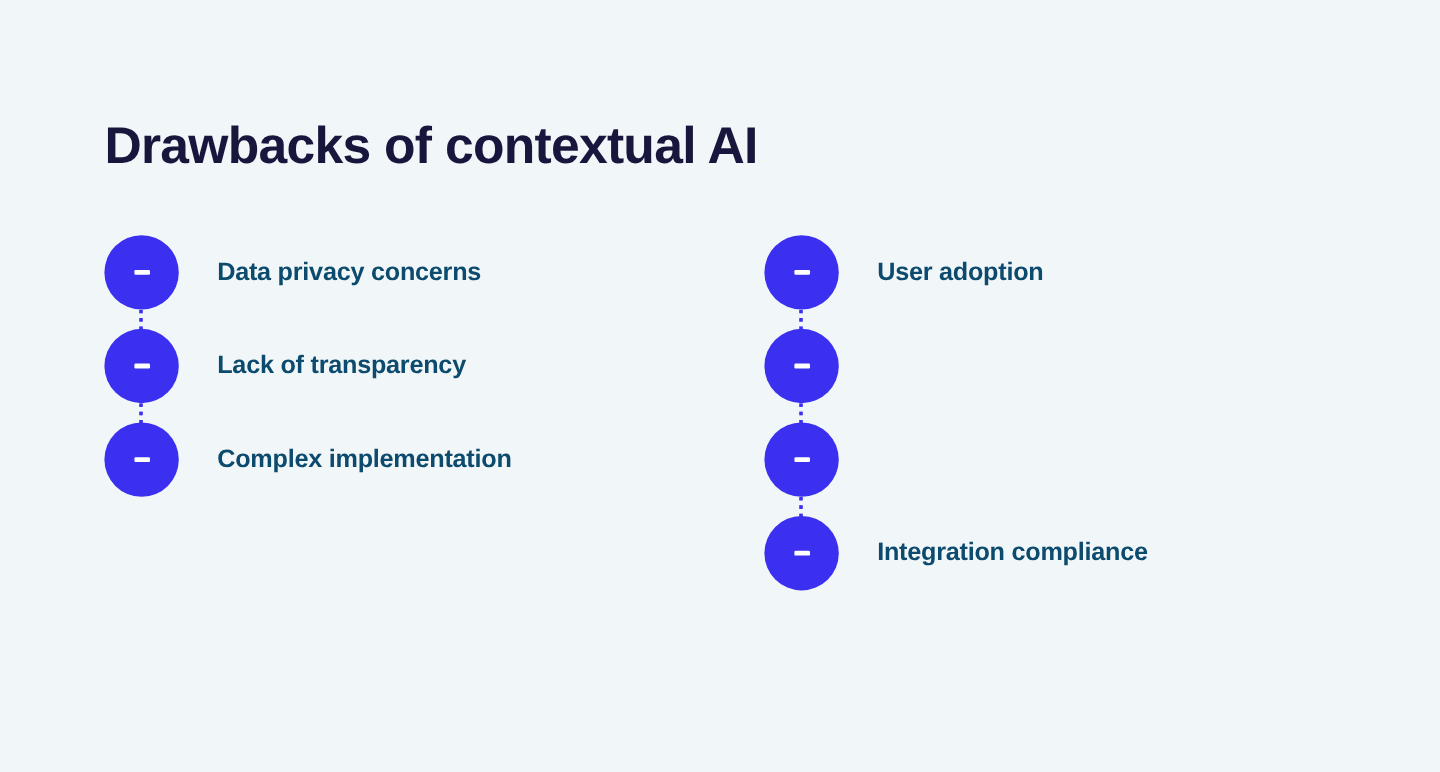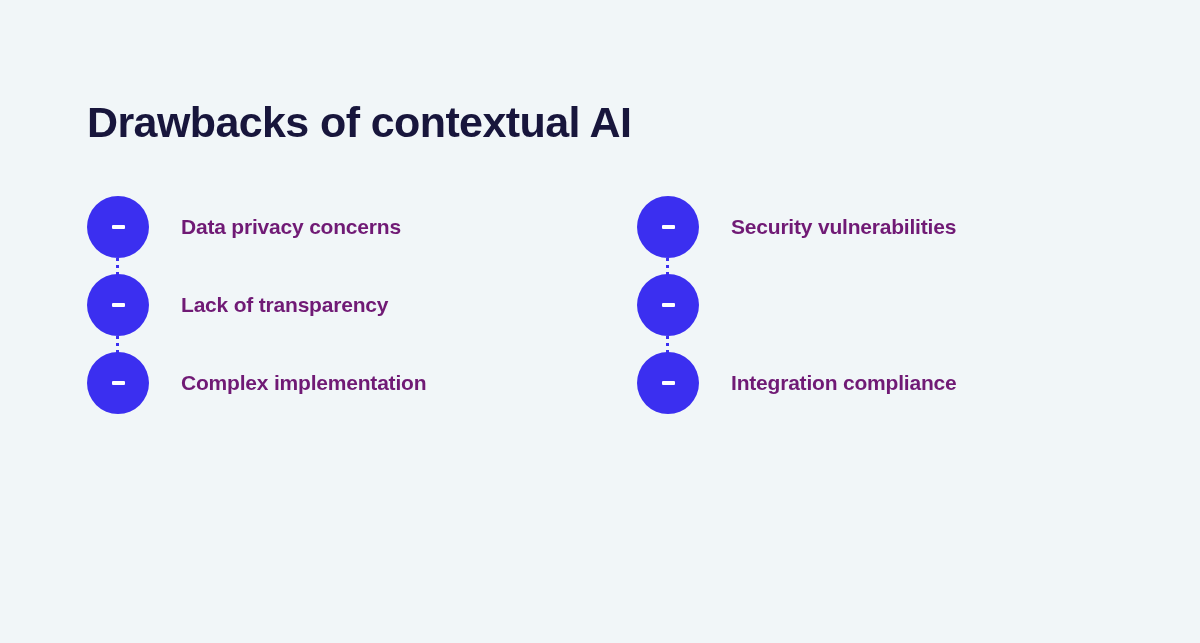--- a/index.html
+++ b/index.html
@@ -100,21 +100,21 @@
     background: #ffffff;
     border-radius: 1px;
   }
 
   .item-label {
     margin-left: 32px;
     margin-top: 18px;
     font-size: 21px;
     font-weight: bold;
     letter-spacing: -0.2px;
-    color: #701a75;
+    color: #0c4a6e;
     white-space: nowrap;
     line-height: 1.25;
   }
 </style>
 </head>
 <body>
 
 <div class="canvas">
 
   <div class="page-title">Drawbacks of contextual AI</div>
@@ -150,27 +150,33 @@
         </div>
 
 
       </div>
     </div>
 
     <div class="column column-right">
       <div class="list">
 
 
+        <div class="list-item">
+          <div class="connector"></div>
+          <div class="marker">
+            <span class="marker-dash"></span>
+          </div>
+          <div class="item-label">User adoption</div>
+        </div>
 
         <div class="list-item">
           <div class="connector"></div>
           <div class="marker">
             <span class="marker-dash"></span>
           </div>
-          <div class="item-label">Security vulnerabilities</div>
         </div>
 
         <div class="list-item">
           <div class="connector"></div>
           <div class="marker">
             <span class="marker-dash"></span>
           </div>
         </div>
 
         <div class="list-item">

